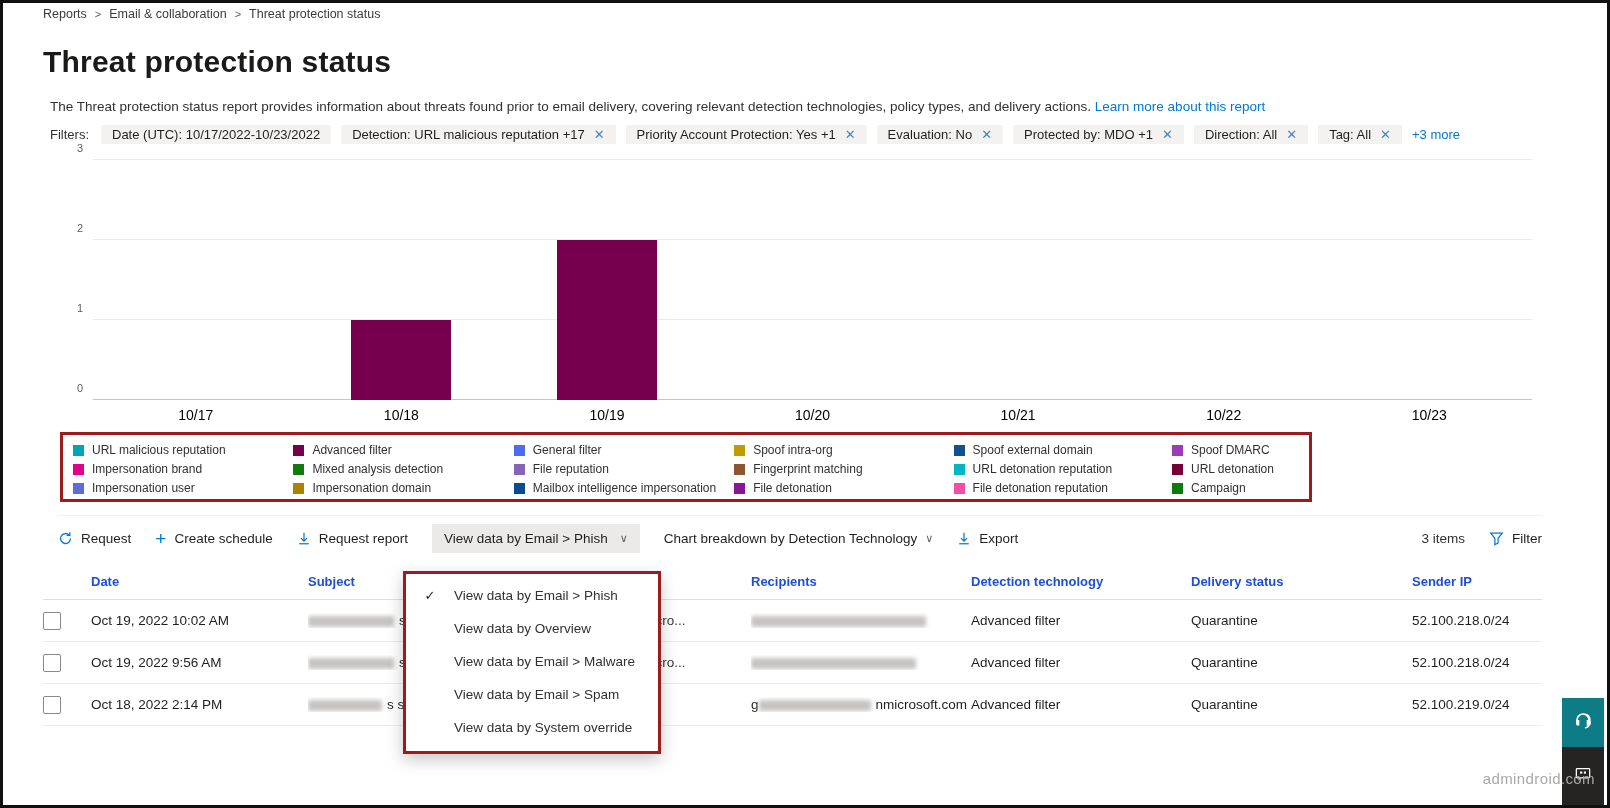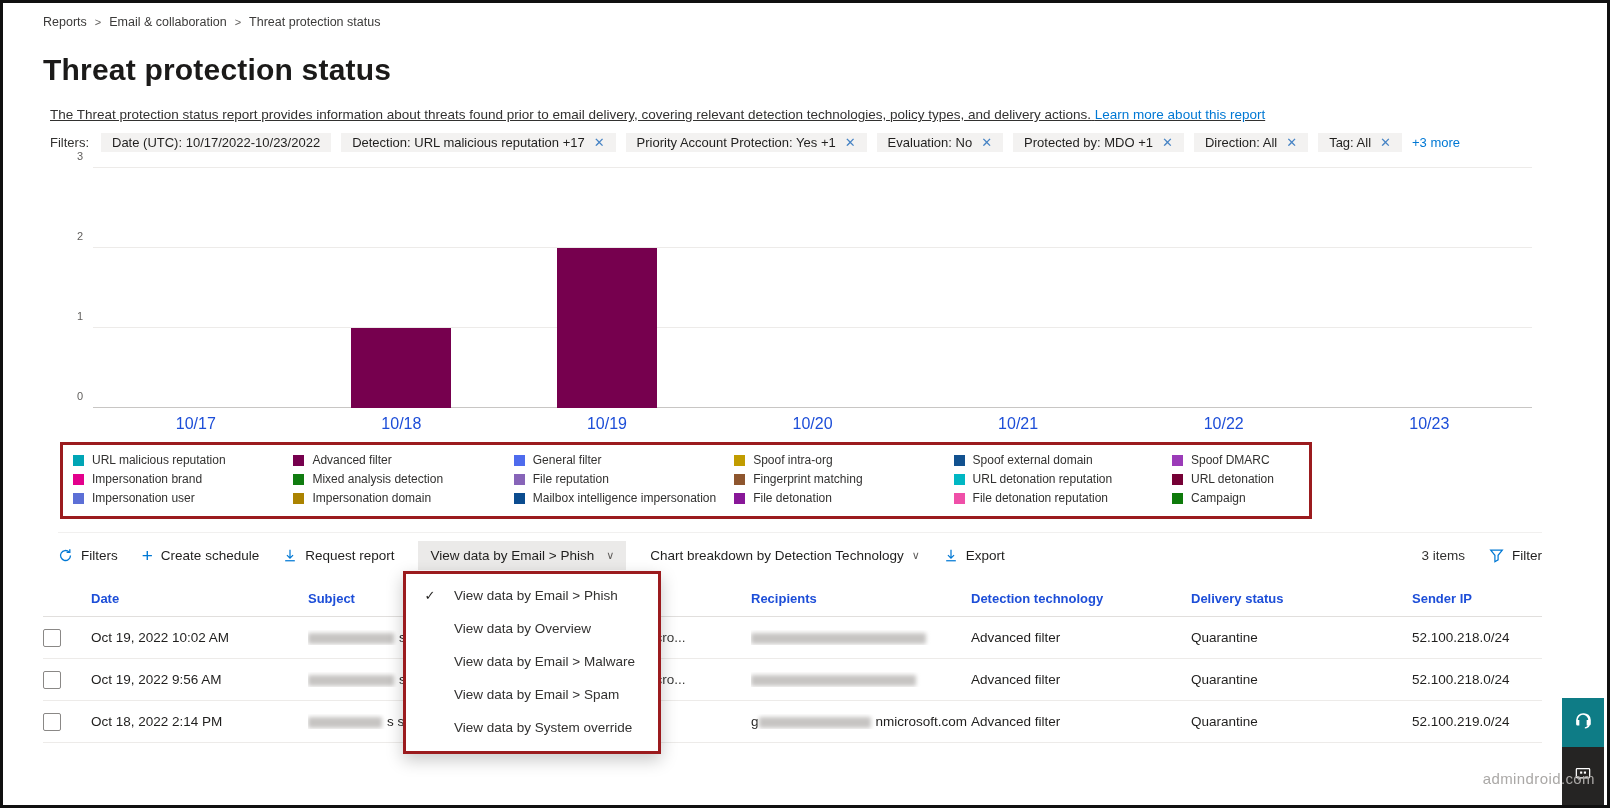--- a/index.html
+++ b/index.html
@@ -3,45 +3,45 @@
 <meta charset="utf-8">
 <style>
   * { box-sizing: border-box; }
   html,body { margin:0; padding:0; }
   body {
     width:1610px; height:808px; position:relative; overflow:hidden;
     background:#fff; border:3px solid #101010;
     font-family:"Liberation Sans", sans-serif; color:#201f1e;
   }
   
-  .breadcrumb { padding:12px 0 0 40px; font-size:12.5px; color:#3b3a39; display:flex; align-items:center; }
+  .breadcrumb { padding:4px 0 0 40px; font-size:12.5px; color:#3b3a39; display:flex; align-items:center; }
   .breadcrumb .bc-item { cursor:pointer; }
   .breadcrumb .sep { margin:0 8px; color:#605e5c; font-size:11px; }
   
   h1 { margin:24px 0 0 40px; font-size:30px; font-weight:700; color:#1b1a19; letter-spacing:.2px; }
-  .desc { margin:20px 65px 0 47px; font-size:13.5px; color:#323130;text-decoration:underline; }
+  .desc { margin:20px 65px 0 47px; font-size:13.5px; color:#323130; }
   .desc a { color:#0078d4; text-decoration:none; cursor:pointer; }
   
   .filters { display:flex; align-items:center; gap:10px; margin:11px 0 0 47px; font-size:13px; color:#201f1e; }
   .filters-label { margin-right:2px; color:#323130; }
   .chip { background:#f3f2f1; padding:2px 11px; display:flex; align-items:center; gap:9px; cursor:pointer; white-space:nowrap; }
   .chip .x { color:#4683c4; font-size:13px; line-height:1; cursor:pointer; }
   .more-link { color:#0078d4; cursor:pointer; white-space:nowrap; }
   
   .chart { position:relative; margin:16px 75px 0 90px; height:240px; }
   .gridline { position:absolute; left:0; right:0; height:1px; background:#edebe9; }
   .gridline.zero { background:#c8c6c4; }
   .ylab { position:absolute; left:-32px; width:22px; text-align:right; font-size:11px; color:#605e5c; transform:translateY(-6px); }
   .bars { position:absolute; left:0; right:0; top:0; bottom:0; display:flex; }
   .slot { flex:1; position:relative; }
   .bar { position:absolute; bottom:0; left:50%; transform:translateX(-50%); width:100px; }
-  .xlabels { display:flex; margin:7px 75px 0 90px; font-size:16px; color:#1d4ed8;align-items:flex-end; }
+  .xlabels { display:flex; margin:7px 75px 0 90px; font-size:14px; color:#000000;align-items:flex-end; }
   .xlabels div { flex:1; text-align:center; }
   
-  .legend-box { margin:9px 0 0 57px; width:1252px; border:3px solid #9b1b1e; padding:8px 8px 11px 10px; display:flex; background:#fff; }
+  .legend-box { margin:9px 0 0 57px; width:1252px; border:3px solid #9b1b1e; padding:8px 8px 4px 10px; display:flex; background:#fff; }
   .lcol { display:flex; flex-direction:column; gap:5px; }
   .lcol:nth-child(1){width:222px}.lcol:nth-child(2){width:222px}.lcol:nth-child(3){width:222px}
   .lcol:nth-child(4){width:221px}.lcol:nth-child(5){width:220px}.lcol:nth-child(6){width:130px}
   .litem { display:flex; align-items:center; gap:8px; font-size:12px; color:#323130; }
   .swatch { width:11px; height:11px; flex:0 0 11px; }
   
   .toolbar { display:flex; align-items:center; margin:13px 65px 0 55px; font-size:13.5px; gap:24px; border-top:1px solid #f1f0ef; padding-top:8px; }
   .tbtn { display:flex; align-items:center; gap:8px; cursor:pointer; white-space:nowrap; }
   .ticon { color:#0078d4; display:flex; align-items:center; }
   .plus { color:#0078d4; font-size:19px; font-weight:400; line-height:12px; }
@@ -242,21 +242,21 @@
   </div>
 
 <div class="toolbar">
   <div class="tbtn">
     <span class="ticon">
       <svg width="15" height="15" viewBox="0 0 16 16">
           <path d="M13.3 8a5.3 5.3 0 1 1-1.5-3.7" fill="none" stroke="#0078d4" stroke-width="1.4"></path>
           <path d="M12.6 1.2v3.4H9.2" fill="none" stroke="#0078d4" stroke-width="1.4"></path>
         </svg>
     </span>
-    <span>Filters</span>
+    <span>Request</span>
   </div>
   <div class="tbtn">
     <span class="plus">+</span>
     <span>Create schedule</span>
   </div>
   <div class="tbtn">
     <span class="ticon">
       <svg width="14" height="15" viewBox="0 0 16 16">
           <path d="M8 1.5v9M4.5 7.5L8 11l3.5-3.5" fill="none" stroke="#0078d4" stroke-width="1.4"></path>
           <path d="M2.5 14h11" stroke="#0078d4" stroke-width="1.4"></path>

